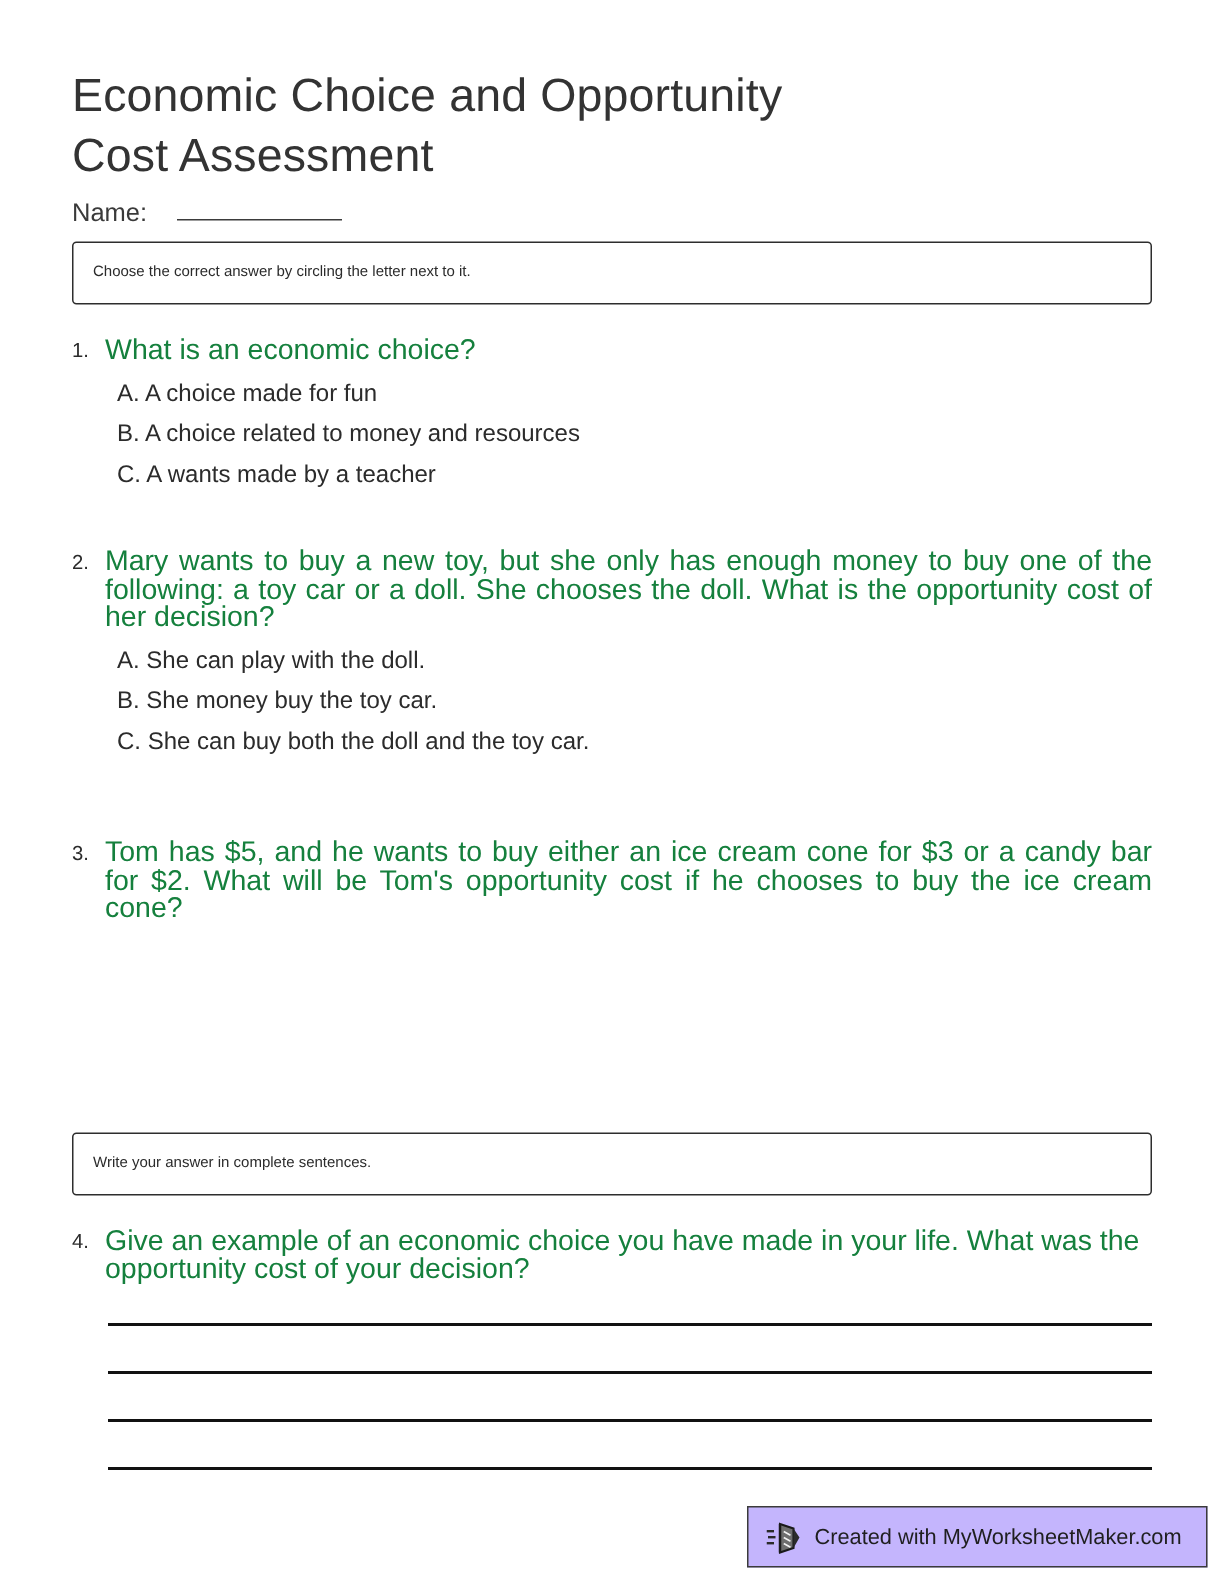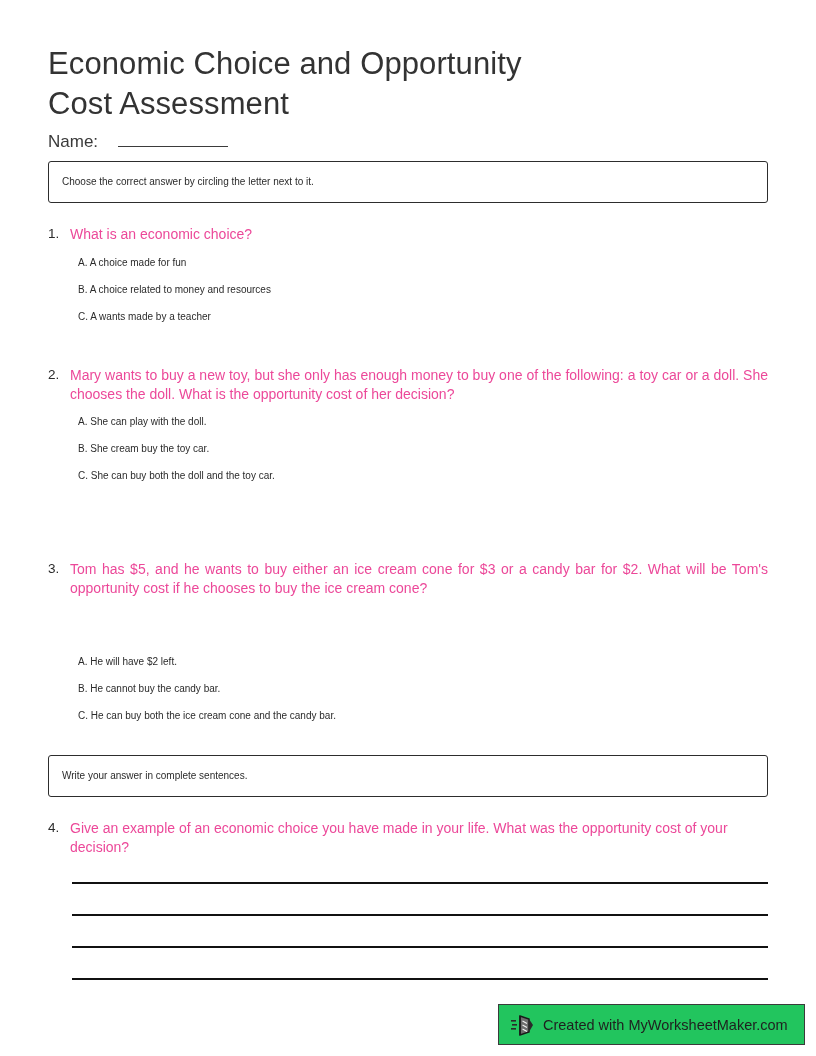--- a/index.html
+++ b/index.html
@@ -76,29 +76,29 @@
   .q-row { display: flex; align-items: flex-start; }
   .q-num {
     width: 22px;
     flex: 0 0 22px;
     font-size: 13.5px;
     line-height: 18.5px;
     color: #2b2b2b;
   }
   .q-text {
     flex: 1;
-    font-size: 14px;
+    font-size: 19px;
     line-height: 18.5px;
-    color: #ec4899;
+    color: #15803d;
   }
   .q-text.justify { text-align: justify; }
 
   .options { margin-top: 10px; padding-left: 30px; }
   .option {
-    font-size: 10px;
+    font-size: 16px;
     line-height: 18px;
     color: #2b2b2b;
     margin-bottom: 9px;
     white-space: nowrap;
   }
   .option:last-child { margin-bottom: 0; }
 
   
   .answer-lines {
     position: absolute;
@@ -111,21 +111,21 @@
     margin-bottom: 30px;
   }
   .ans-line:last-child { margin-bottom: 0; }
 
   
   .footer-badge {
     position: absolute;
     left: 498px; top: 1004px;
     width: 307px; height: 41px;
     border: 1.4px solid #3b3b3b;
-    background: #22c55e;
+    background: #c4b5fd;
     display: flex;
     align-items: center;
     padding-left: 12px;
   }
   .footer-logo {
     width: 24px; height: 22px;
     flex: 0 0 24px;
     margin-right: 8px;
     display: flex;
     align-items: center;
@@ -170,34 +170,29 @@
     </div>
   </div>
 
   <div class="question" style="top:366px;">
     <div class="q-row">
       <span class="q-num">2.</span>
       <span class="q-text justify">Mary wants to buy a new toy, but she only has enough money to buy one of the following: a toy car or a doll. She chooses the doll. What is the opportunity cost of her decision?</span>
     </div>
     <div class="options" style="">
       <div class="option">A. She can play with the doll.</div>
-      <div class="option">B. She cream buy the toy car.</div>
+      <div class="option">B. She money buy the toy car.</div>
       <div class="option">C. She can buy both the doll and the toy car.</div>
     </div>
   </div>
 
   <div class="question" style="top:560px;">
     <div class="q-row">
       <span class="q-num">3.</span>
       <span class="q-text justify">Tom has $5, and he wants to buy either an ice cream cone for $3 or a candy bar for $2. What will be Tom's opportunity cost if he chooses to buy the ice cream cone?</span>
-    </div>
-    <div class="options" style="margin-top:56px;">
-      <div class="option">A. He will have $2 left.</div>
-      <div class="option">B. He cannot buy the candy bar.</div>
-      <div class="option">C. He can buy both the ice cream cone and the candy bar.</div>
     </div>
   </div>
 
   <div class="instruction" style="top:755px;">Write your answer in complete sentences.</div>
 
   <div class="question" style="top:819px;">
     <div class="q-row">
       <span class="q-num">4.</span>
       <span class="q-text">Give an example of an economic choice you have made in your life. What was the opportunity cost of your decision?</span>
     </div>

